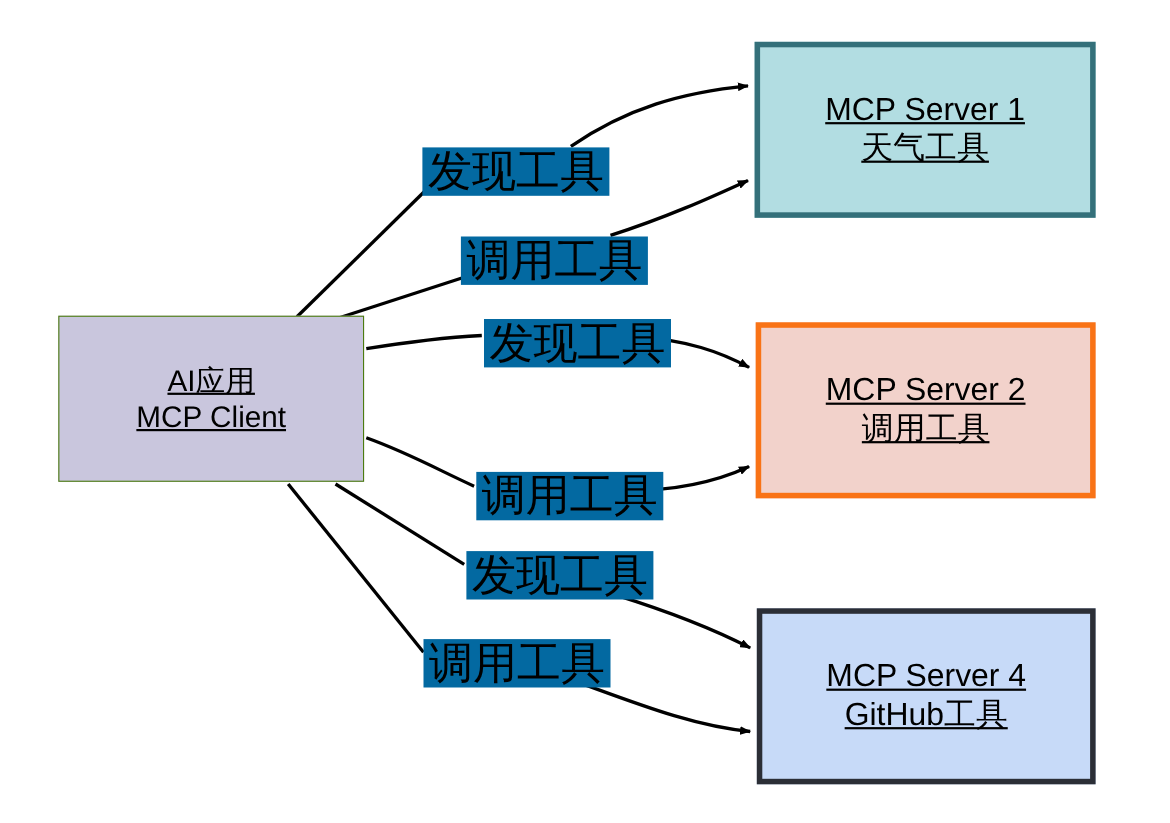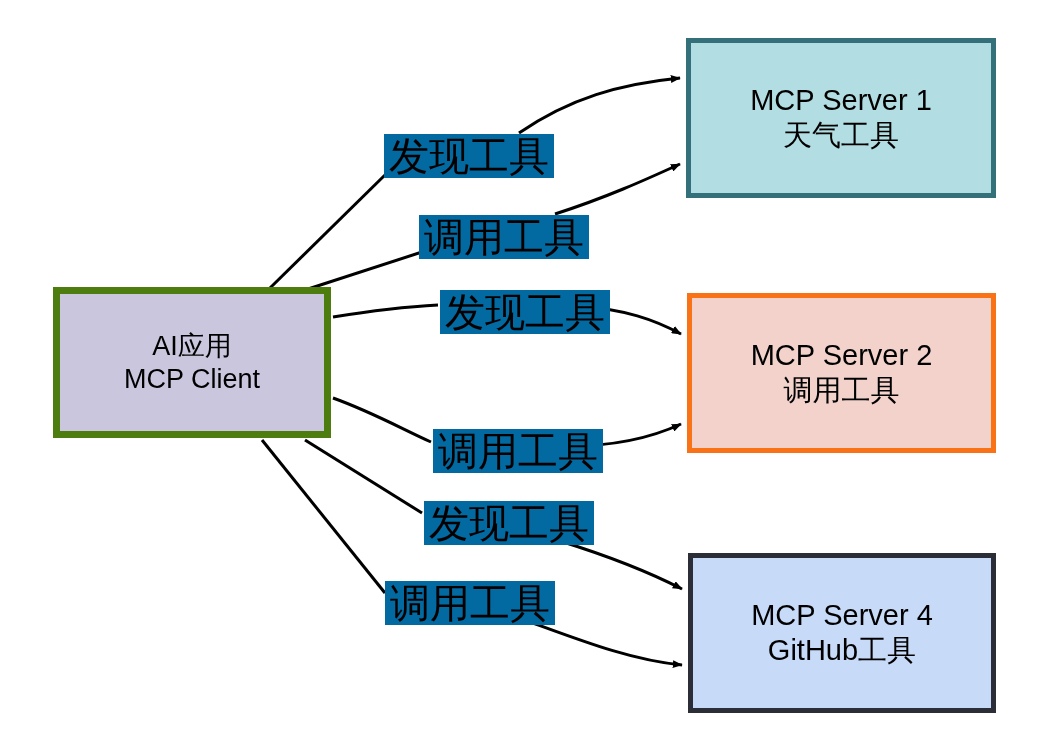--- a/index.html
+++ b/index.html
@@ -26,32 +26,33 @@
     position: absolute;
     box-sizing: border-box;
     display: flex;
     flex-direction: column;
     align-items: center;
     justify-content: center;
     text-align: center;
     color: #000000;
     line-height: 1.22;
     z-index: 3;
+    text-decoration: underline;
   }
   .node .line1, .node .line2 {
     display: block;
     white-space: nowrap;
   }
   #node-client {
     left: 53px;
     top: 287px;
     width: 278px;
     height: 151px;
     background: #c9c6dd;
-    border: 7px solid #4d7c0f;
+    border: 1px solid #4d7c0f;
     font-size: 27px;
   }
   #node-server-1 {
     left: 686px;
     top: 38px;
     width: 310px;
     height: 160px;
     background: #b2dde2;
     border: 5px solid #34707a;
     font-size: 29px;

